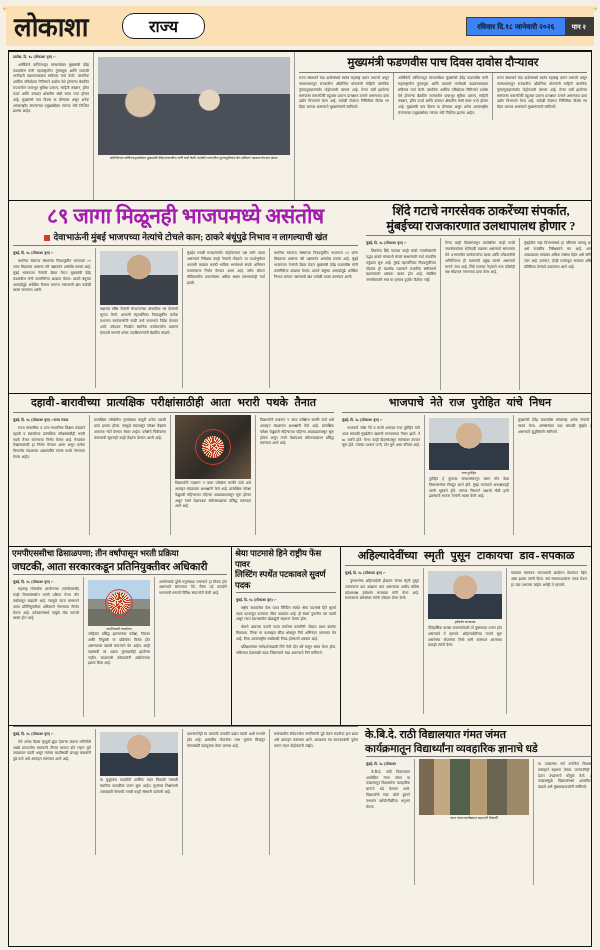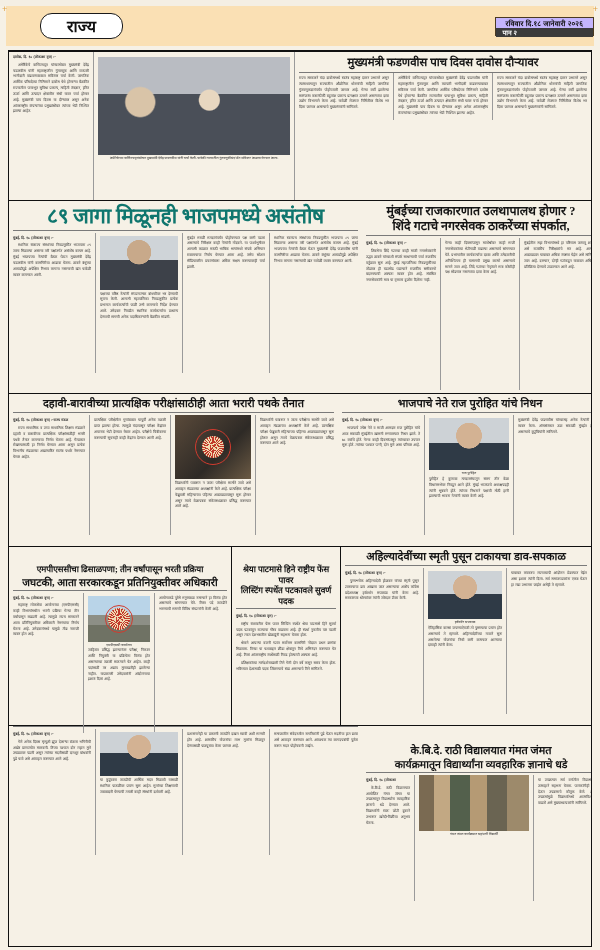--- a/index.html
+++ b/index.html
@@ -35,21 +35,21 @@
     margin-left:34px;
     border:1.6px solid #1a1a1a;border-radius:12px;
     background:#ffffff;
     padding:1px 26px;
     font-family:"Liberation Serif", serif;
     font-size:16px;font-weight:bold;color:#111;
     white-space:nowrap;
   }
   .date-wrap{
     margin-left:auto;display:flex;align-items:stretch;
-    border:1px solid #4a3a22;background:#c4b5fd;height:17px;flex-direction:column;
+    border:1px solid #4a3a22;background:#3b82f6;height:17px;
   }
   .date-txt{
     font-size:7.2px;font-weight:bold;color:#111;
     padding:0 10px;display:flex;align-items:center;white-space:nowrap;
     letter-spacing:0.1px;
   }
   .page-no{
     background:#3b3b3b;color:#fff;font-size:6.6px;font-weight:bold;
     padding:0 7px;display:flex;align-items:center;white-space:nowrap;
   }
@@ -69,42 +69,41 @@
   
   .hl-main{
     font-family:"Liberation Serif", serif;
     font-weight:bold;color:#141414;
     font-size:27.5px;line-height:1.05;
     text-align:center;padding:5px 4px 4px 4px;
     letter-spacing:-0.4px;white-space:nowrap;
   }
   .hl-2{
     font-family:"Liberation Serif", serif;
-    font-weight:bold;color:#0f766e;
+    font-weight:bold;color:#a21caf;
     font-size:21px;line-height:1.08;text-align:center;
     padding:4px 2px 2px;letter-spacing:-0.3px;white-space:nowrap;
   }
   .hl-3{
     font-family:"Liberation Serif", serif;
     font-weight:bold;color:#141414;
     font-size:12.4px;line-height:1.18;text-align:center;
     padding:3px 3px 2px;
   }
   .hl-4{
-    font-family:Liberation Sans, sans-serif;
+    font-family:Liberation Mono, monospace;
     font-weight:bold;color:#141414;
     font-size:11px;line-height:1.2;text-align:center;
     padding:3px 3px 2px;
   }
   .hl-5{
     font-family:"Liberation Serif", serif;
     font-weight:bold;color:#141414;
-    font-size:8.4px;line-height:1.25;text-align:center;
+    font-size:8.4px;line-height:1.25;
     padding:2px 3px 1px;
-    margin-top:16px;
   }
   .subhl{
     font-family:"Liberation Serif", serif;
     font-weight:bold;font-size:9px;color:#1a1a1a;
     text-align:center;padding:2px 4px 3px;line-height:1.2;
   }
   .subhl-bullet{display:inline-block;width:6px;height:6px;background:#d23b2e;margin-right:4px;vertical-align:middle;}
   .deck{
     font-family:"Liberation Serif", serif;
     font-weight:bold;font-size:11.5px;color:#161616;
@@ -165,20 +164,21 @@
   .flexrow{display:flex;}
 </style>
 </head>
 <body>
 
 <div class="page">
 
   <div class="masthead">
     <span class="crop-mark cm-tl">+</span>
     <span class="crop-mark cm-tr">+</span>
+    <div class="logo">लोकाशा</div>
     <div class="section-pill">राज्य</div>
     <div class="date-wrap">
       <div class="date-txt">रविवार दि.१८ जानेवारी २०२६</div>
       <div class="page-no">पान २</div>
     </div>
   </div>
 
   <div class="frame">
 
     <div>
@@ -219,20 +219,23 @@
         </div>
       </div>
     </div>
 
     <div class="hr"></div>
 
     <div class="flexrow" style="height:192px;">
 
       <div style="width:356px;box-sizing:border-box;">
         <div class="hl-2">८९ जागा मिळूनही भाजपमध्ये असंतोष</div>
+        <div class="subhl">
+          <span class="subhl-bullet"></span><span>देवाभाऊंनी मुंबई भाजपच्या नेत्यांचे टोचले कान; ठाकरे बंधूंपुढे निभाव न लागल्याची खंत</span>
+        </div>
         <div class="hr-thin" style="margin:0 4px 2px;"></div>
         <div class="flexrow" style="height:140px;">
           <div class="col" style="width:86px;">
             <div class="btext lead">
               <p>मुंबई, दि. १८ (लोकाशा वृत्त) :-</p>
               <p>स्थानिक स्वराज्य संस्थांच्या निवडणुकीत भाजपला ८९ जागा मिळाल्या असल्या तरी पक्षांतर्गत असंतोष कायम आहे. मुंबई भाजपच्या नेत्यांची बैठक घेऊन मुख्यमंत्री देवेंद्र फडणवीस यांनी कामगिरीचा आढावा घेतला. ठाकरे बंधूंच्या आघाडीपुढे अपेक्षित निभाव लागला नसल्याची खंत यावेळी व्यक्त करण्यात आली.</p>
             </div>
           </div>
           <div class="vr"></div>
           <div class="col" style="width:86px;">
@@ -247,22 +250,22 @@
           <div class="col" style="width:92px;">
             <div class="btext">स्थानिक स्वराज्य संस्थांच्या निवडणुकीत भाजपला ८९ जागा मिळाल्या असल्या तरी पक्षांतर्गत असंतोष कायम आहे. मुंबई भाजपच्या नेत्यांची बैठक घेऊन मुख्यमंत्री देवेंद्र फडणवीस यांनी कामगिरीचा आढावा घेतला. ठाकरे बंधूंच्या आघाडीपुढे अपेक्षित निभाव लागला नसल्याची खंत यावेळी व्यक्त करण्यात आली.</div>
           </div>
         </div>
       </div>
 
       <div class="vr" style="background:#111;"></div>
 
       <div style="width:240px;box-sizing:border-box;">
         <div class="hl-3">
+          <div>शिंदे गटाचे नगरसेवक ठाकरेंच्या संपर्कात,</div>
           <div>मुंबईच्या राजकारणात उलथापालथ होणार ?</div>
-          <div>शिंदे गटाचे नगरसेवक ठाकरेंच्या संपर्कात,</div>
         </div>
         <div class="hr-thin" style="margin:0 4px 2px;"></div>
         <div class="flexrow" style="height:152px;">
           <div class="col" style="width:78px;">
             <div class="btext lead">
               <p>मुंबई, दि. १८ (लोकाशा वृत्त) :-</p>
               <p>शिवसेना शिंदे गटाच्या काही माजी नगरसेवकांनी उद्धव ठाकरे यांच्याशी संपर्क साधल्याची चर्चा राजकीय वर्तुळात सुरू आहे. मुंबई महापालिका निवडणुकीच्या तोंडावर ही घडामोड घडल्याने राजकीय समीकरणे बदलण्याची शक्यता व्यक्त होत आहे. संबंधित नगरसेवकांनी मात्र या वृत्ताला दुजोरा दिलेला नाही.</p>
             </div>
           </div>
           <div class="vr"></div>

